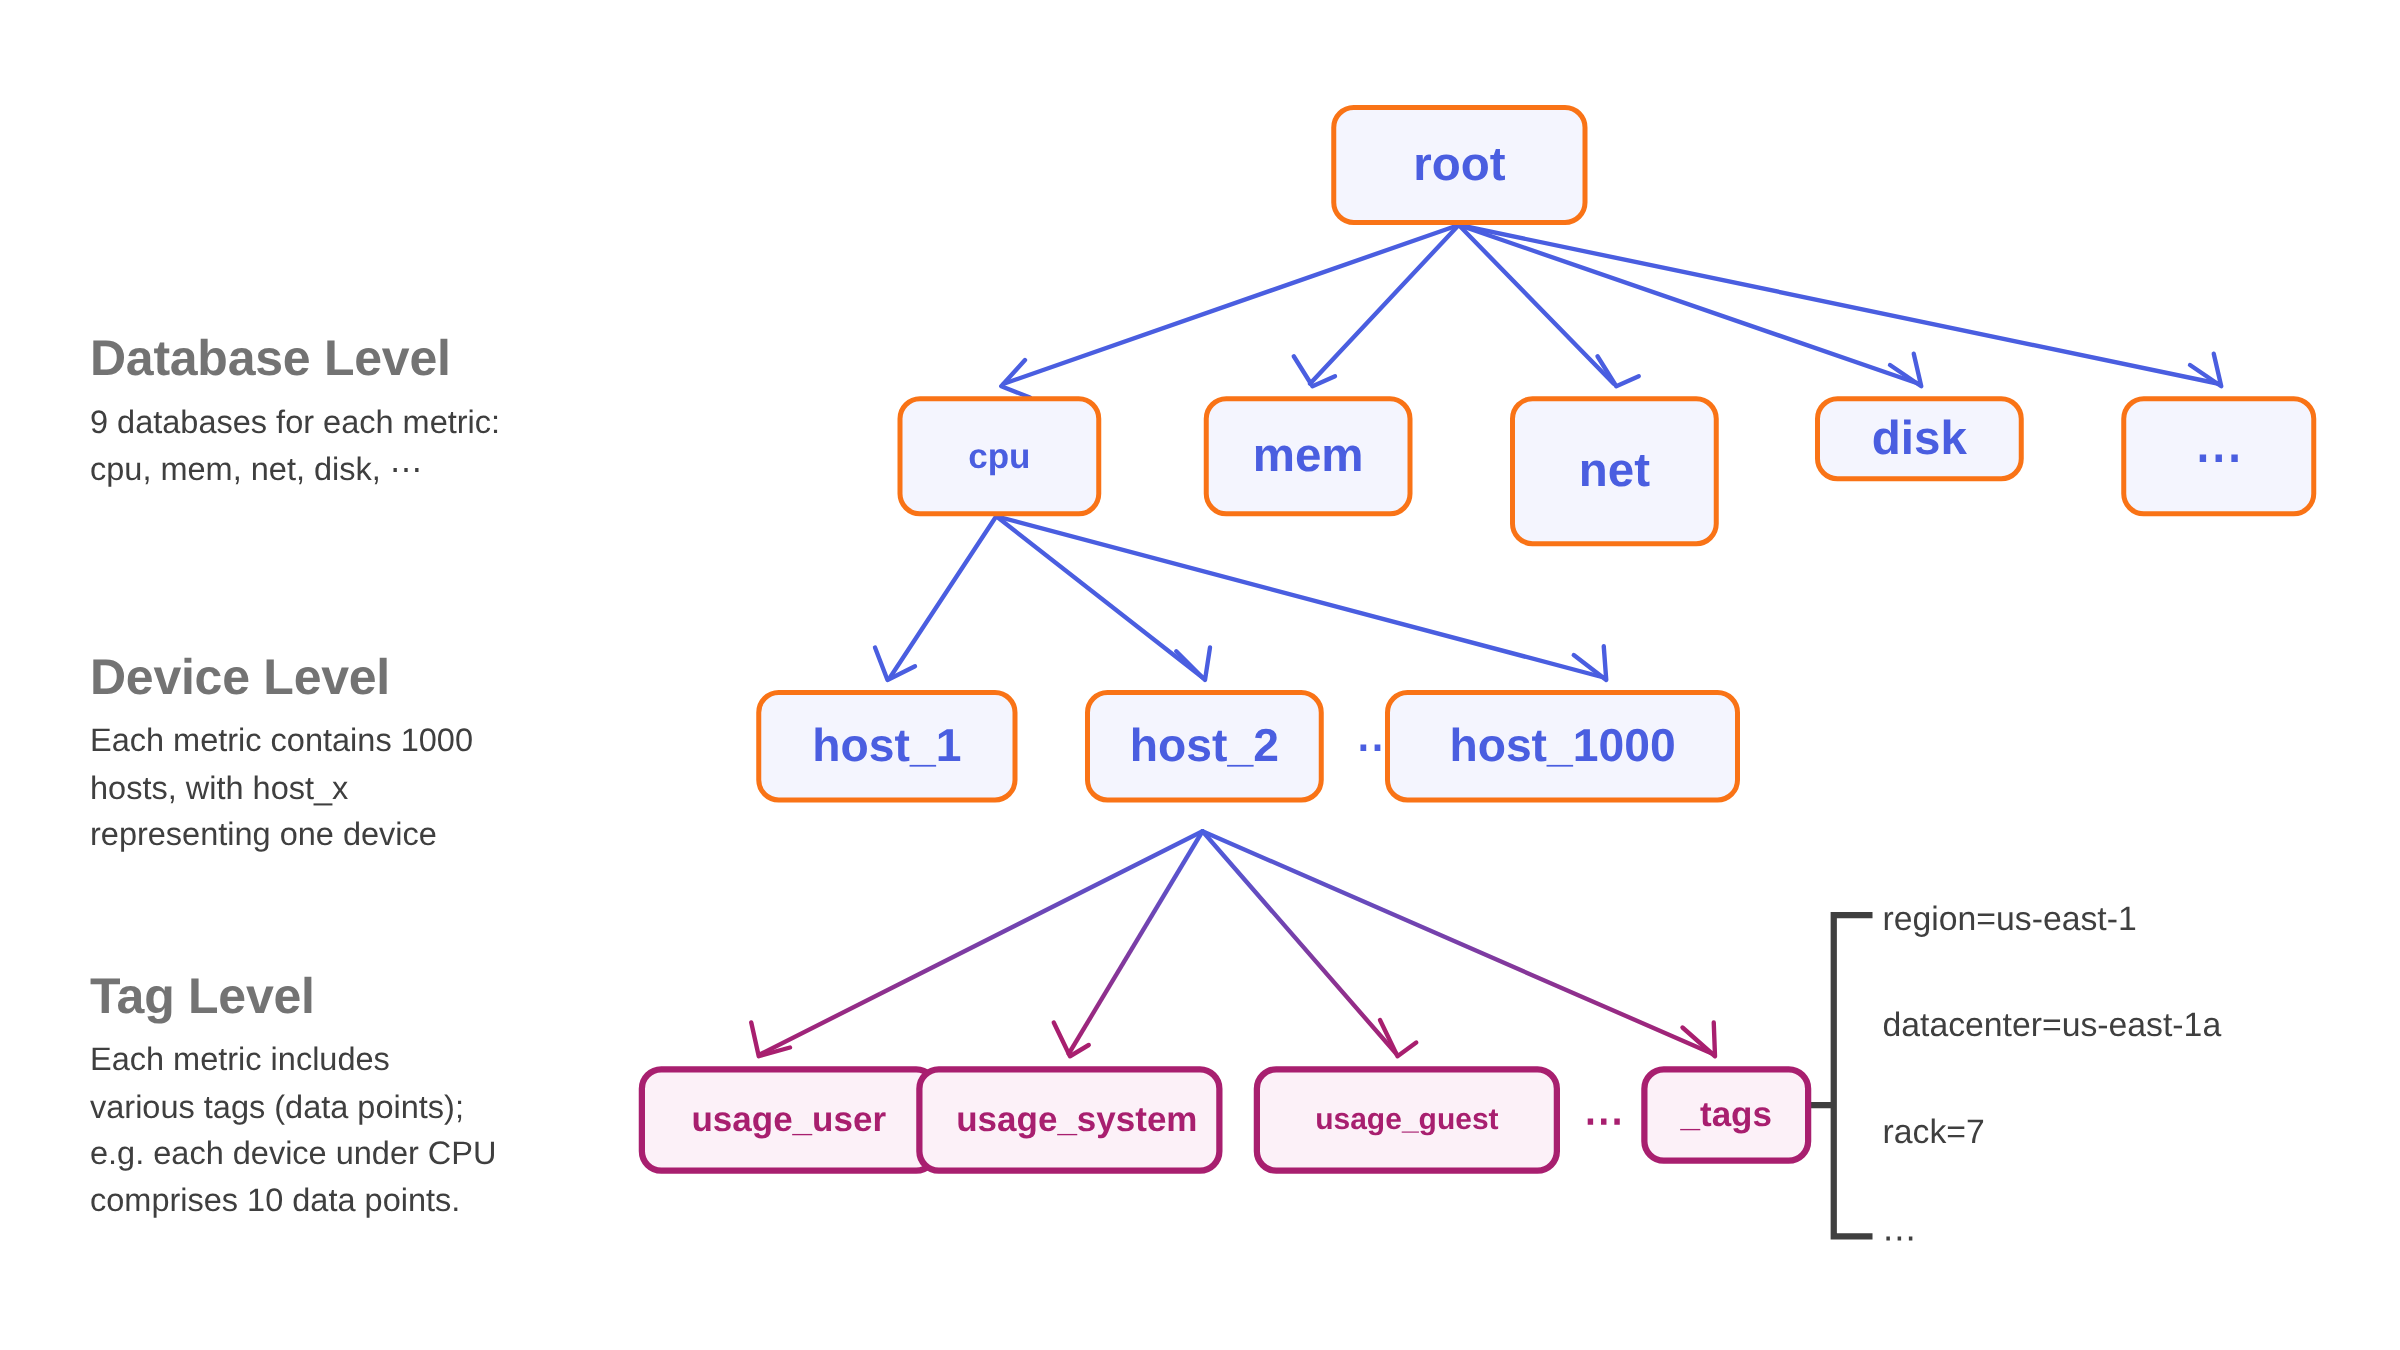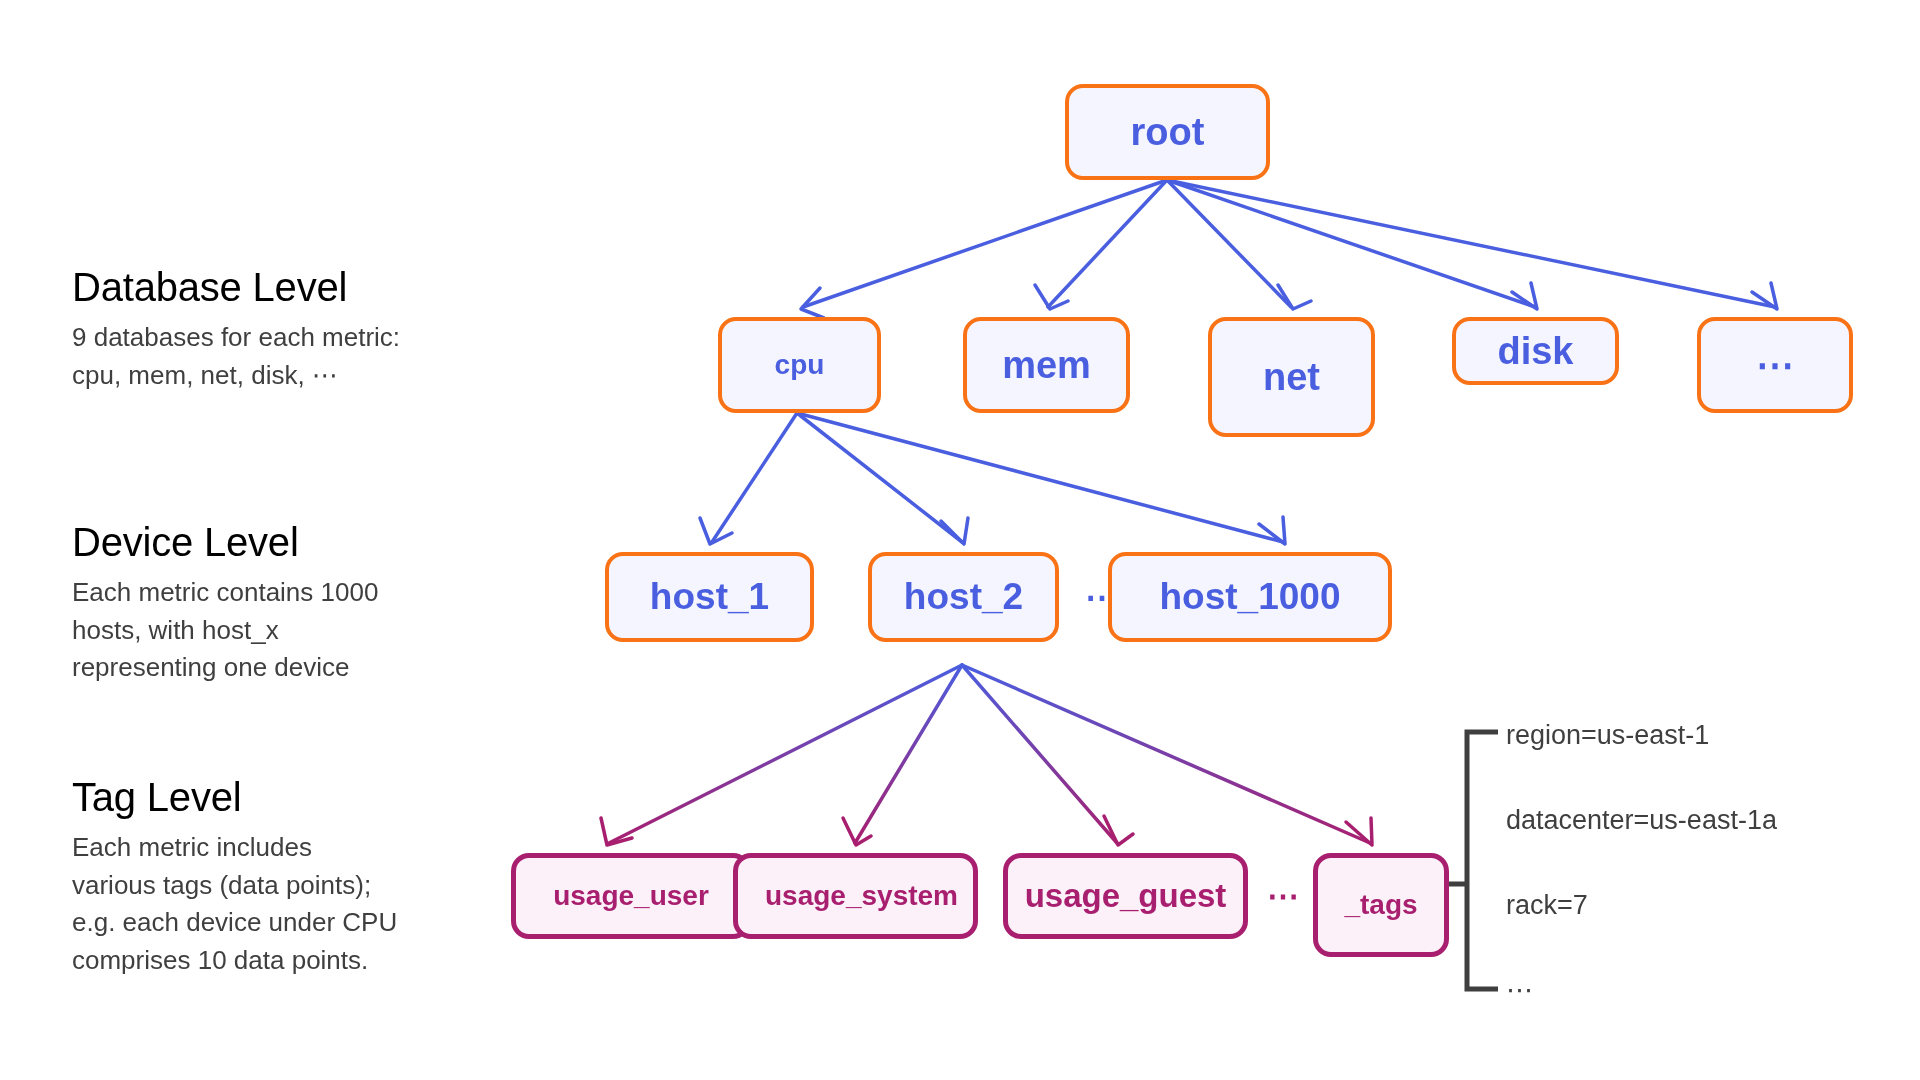--- a/index.html
+++ b/index.html
@@ -21,23 +21,23 @@
     width: 1920px;
     height: 1080px;
   }
 
   
   .legend-block {
     position: absolute;
     width: 430px;
   }
   .legend-title {
-    color: #000000;
+    color: #737373;
     font-size: 40px;
-    font-weight: 400;
+    font-weight: 700;
     letter-spacing: -0.2px;
     line-height: 1.1;
     white-space: nowrap;
   }
   .legend-body {
     color: #3f3f3f;
     font-size: 26px;
     font-weight: 400;
     line-height: 1.45;
     margin-top: 10px;
@@ -210,27 +210,27 @@
   <div class="node db" style="left:1108px; top:552px; width:284px; height:90px; font-size:37px;">
     <span>host_1000</span>
   </div>
 
   <div class="node tag" style="left:511px; top:853px; width:240px; height:86px; font-size:28px;justify-content:center;">
     <span>usage_user</span>
   </div>
   <div class="node tag" style="left:733px; top:853px; width:245px; height:86px; font-size:28px;padding-left:12px;">
     <span>usage_system</span>
   </div>
-  <div class="node tag" style="left:1003px; top:853px; width:245px; height:86px; font-size:33px;">
+  <div class="node tag" style="left:1003px; top:853px; width:245px; height:86px; font-size:24px;">
     <span>usage_guest</span>
   </div>
   <div class="ellipsis-dots pink" style="left:1256px; top:868px; width:56px; height:56px; font-size:32px;">
     <span>⋯</span>
   </div>
-  <div class="node tag" style="left:1313px; top:853px; width:136px; height:104px; font-size:28px;">
+  <div class="node tag" style="left:1313px; top:853px; width:136px; height:78px; font-size:28px;">
     <span>_tags</span>
   </div>
 
   <div class="tag-list">
     <div class="tag-list-item" style="left:1506px; top:722px;">region=us-east-1</div>
     <div class="tag-list-item" style="left:1506px; top:807px;">datacenter=us-east-1a</div>
     <div class="tag-list-item" style="left:1506px; top:892px;">rack=7</div>
     <div class="tag-list-item" style="left:1506px; top:977px;">⋯</div>
   </div>
 

